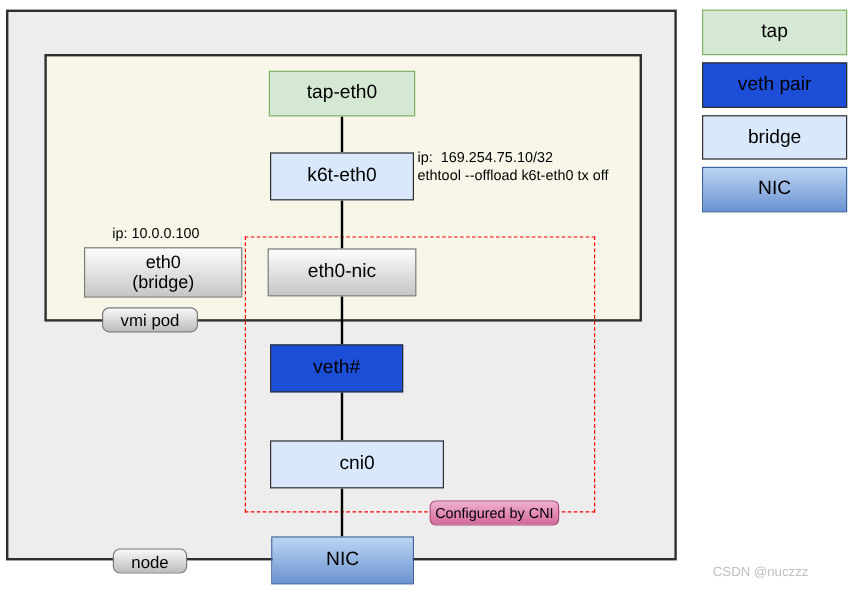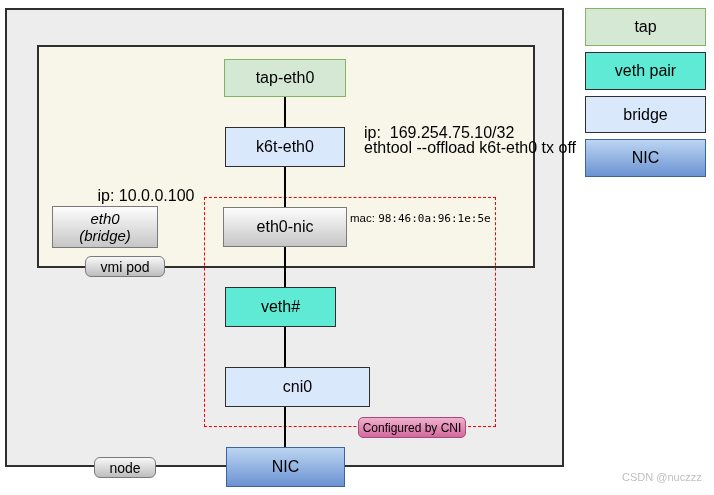--- a/index.html
+++ b/index.html
@@ -12,40 +12,40 @@
   .outer-box{background:#ededee;border:2px solid #2f2f2f;}
   .inner-box{background:#f7f6e8;border:2px solid #2f2f2f;}
   .red-dashed{border:1px dashed #ff0000;background:transparent;}
   
   .nodebox{
     display:flex;align-items:center;justify-content:center;
     font-size:16px;text-align:center;border:1px solid #2f2f2f;
   }
   .fill-tap{background:#d5e8d4;border:1px solid #82b366;}
   .fill-bridge{background:#dae8fc;border:1px solid #2f2f2f;}
-  .fill-veth{background:#5eead4;border:1px solid #2f2f2f;}
+  .fill-veth{background:#1d4ed8;border:1px solid #2f2f2f;}
   .fill-nic{background:linear-gradient(#bcd5f2,#6b93d2);border:1px solid #3c64a0;}
   .fill-gray{background:linear-gradient(#fdfdfd,#c6c6c6);border:1px solid #7a7a7a;}
   .two-line{flex-direction:column;line-height:1.15;font-size:15px;}
   
   .vline{width:2px;background:#000;}
   
   .pill{
     display:flex;align-items:center;justify-content:center;
     background:linear-gradient(#f8f8f8,#bdbdbd);
     border:1px solid #7a7a7a;border-radius:6px;font-size:14px;
   }
   
   .cni-badge{
     display:flex;align-items:center;justify-content:center;
     background:linear-gradient(#f0b0cd,#d3699d);
     border:1px solid #a84a77;border-radius:5px;font-size:12px;
   }
   
-  .ann{font-size:16px;white-space:pre;margin-left:16px;}
+  .ann{font-size:12px;white-space:pre;}
   .ann-center{text-align:center;}
   .mono{font-family:"DejaVu Sans Mono",monospace;font-size:11px;}
   .mac-line{font-size:11.5px;white-space:pre;}
   .watermark{font-size:11px;color:#bfbfbf;}
 </style>
 </head>
 <body>
 
 <div class="stage">
 
@@ -61,21 +61,21 @@
   <div class="abs vline" style="left:284px;top:407px;height:40px;"></div>
 
   <div class="abs nodebox fill-tap" style="left:224px;top:59px;width:122px;height:38px;">
     <span>tap-eth0</span>
   </div>
 
   <div class="abs nodebox fill-bridge" style="left:225px;top:127px;width:120px;height:40px;">
     <span>k6t-eth0</span>
   </div>
 
-  <div class="abs nodebox fill-gray two-line" style="left:52px;top:206px;width:106px;height:42px;font-style:italic;">
+  <div class="abs nodebox fill-gray two-line" style="left:70px;top:206px;width:132px;height:42px;">
     <span>eth0</span>
     <span>(bridge)</span>
   </div>
 
   <div class="abs nodebox fill-gray" style="left:223px;top:207px;width:124px;height:40px;">
     <span>eth0-nic</span>
   </div>
 
   <div class="abs nodebox fill-veth" style="left:225px;top:287px;width:111px;height:40px;">
     <span>veth#</span>
@@ -99,30 +99,29 @@
   <div class="abs cni-badge" style="left:358px;top:417px;width:108px;height:21px;">
     <span>Configured by CNI</span>
   </div>
 
 
   <div class="abs ann ann-center" style="left:70px;top:187px;width:120px;">ip: 10.0.0.100</div>
 
   <div class="abs ann" style="left:348px;top:124px;">ip:  169.254.75.10/32</div>
   <div class="abs ann" style="left:348px;top:139px;">ethtool --offload k6t-eth0 tx off</div>
 
-  <div class="abs mac-line" style="left:350px;top:212px;"><span>mac: </span><span class="mono">98:46:0a:96:1e:5e</span></div>
 
   <div class="abs nodebox fill-tap" style="left:585px;top:8px;width:121px;height:38px;">
     <span>tap</span>
   </div>
   <div class="abs nodebox fill-veth" style="left:585px;top:52px;width:121px;height:38px;">
     <span>veth pair</span>
   </div>
   <div class="abs nodebox fill-bridge" style="left:585px;top:96px;width:121px;height:37px;">
     <span>bridge</span>
   </div>
   <div class="abs nodebox fill-nic" style="left:585px;top:139px;width:121px;height:38px;">
     <span>NIC</span>
   </div>
 
-  <div class="abs watermark" style="left:622px;top:471px;">CSDN @nuczzz</div>
+  <div class="abs watermark" style="left:594px;top:471px;">CSDN @nuczzz</div>
 
 </div>
 
 </body></html>

